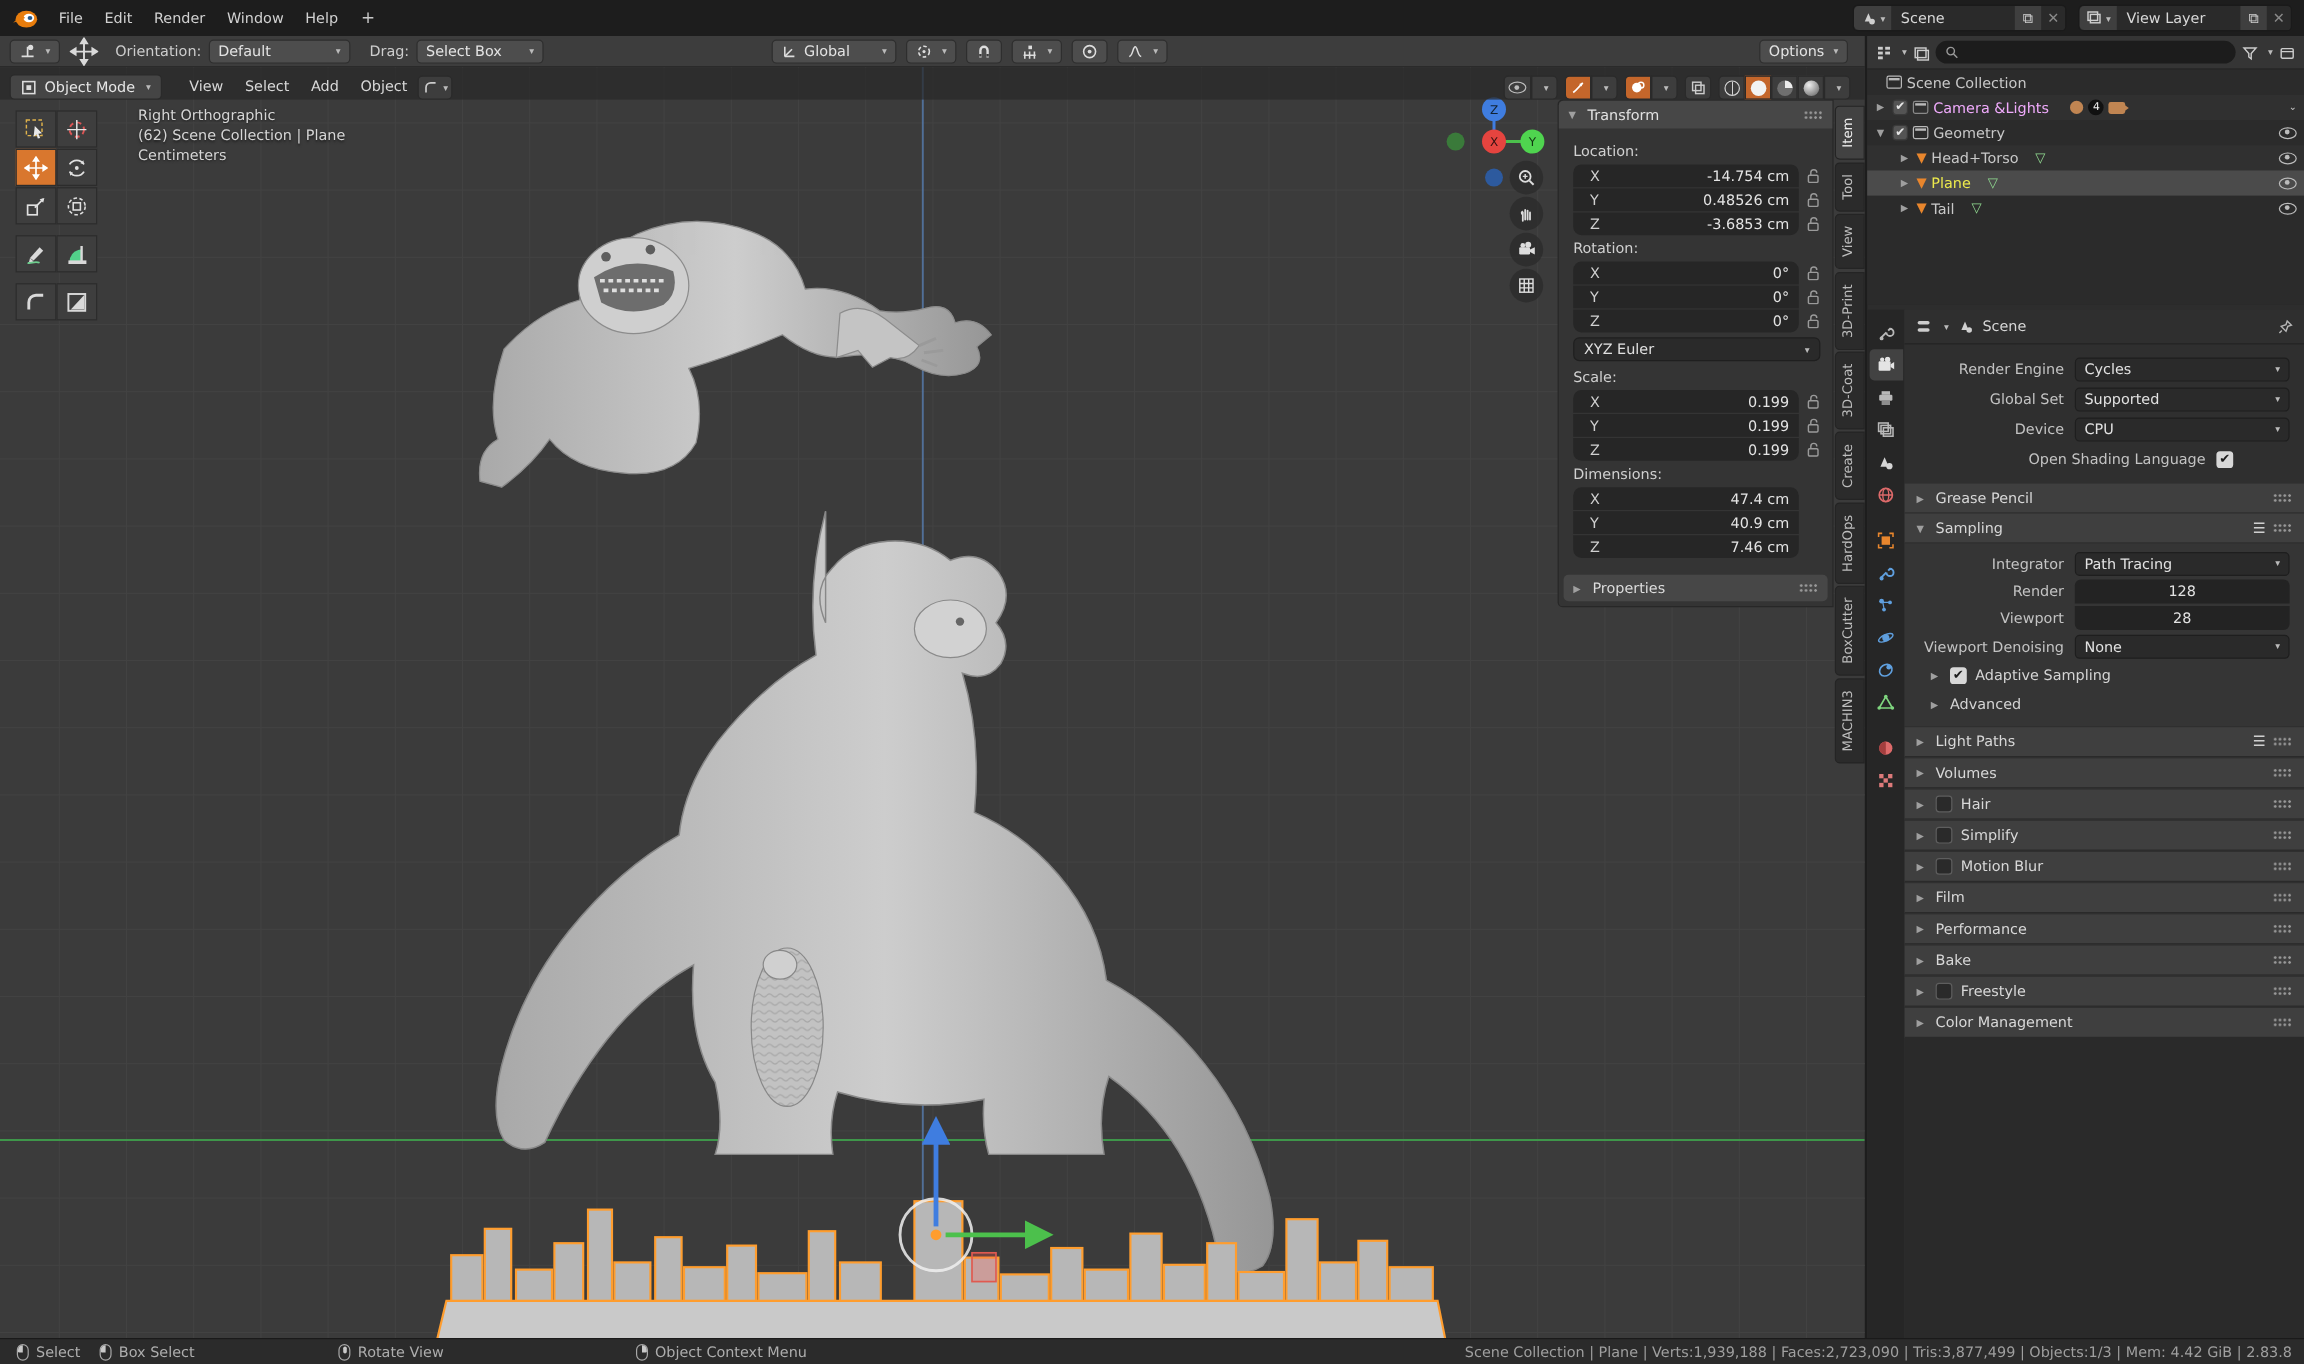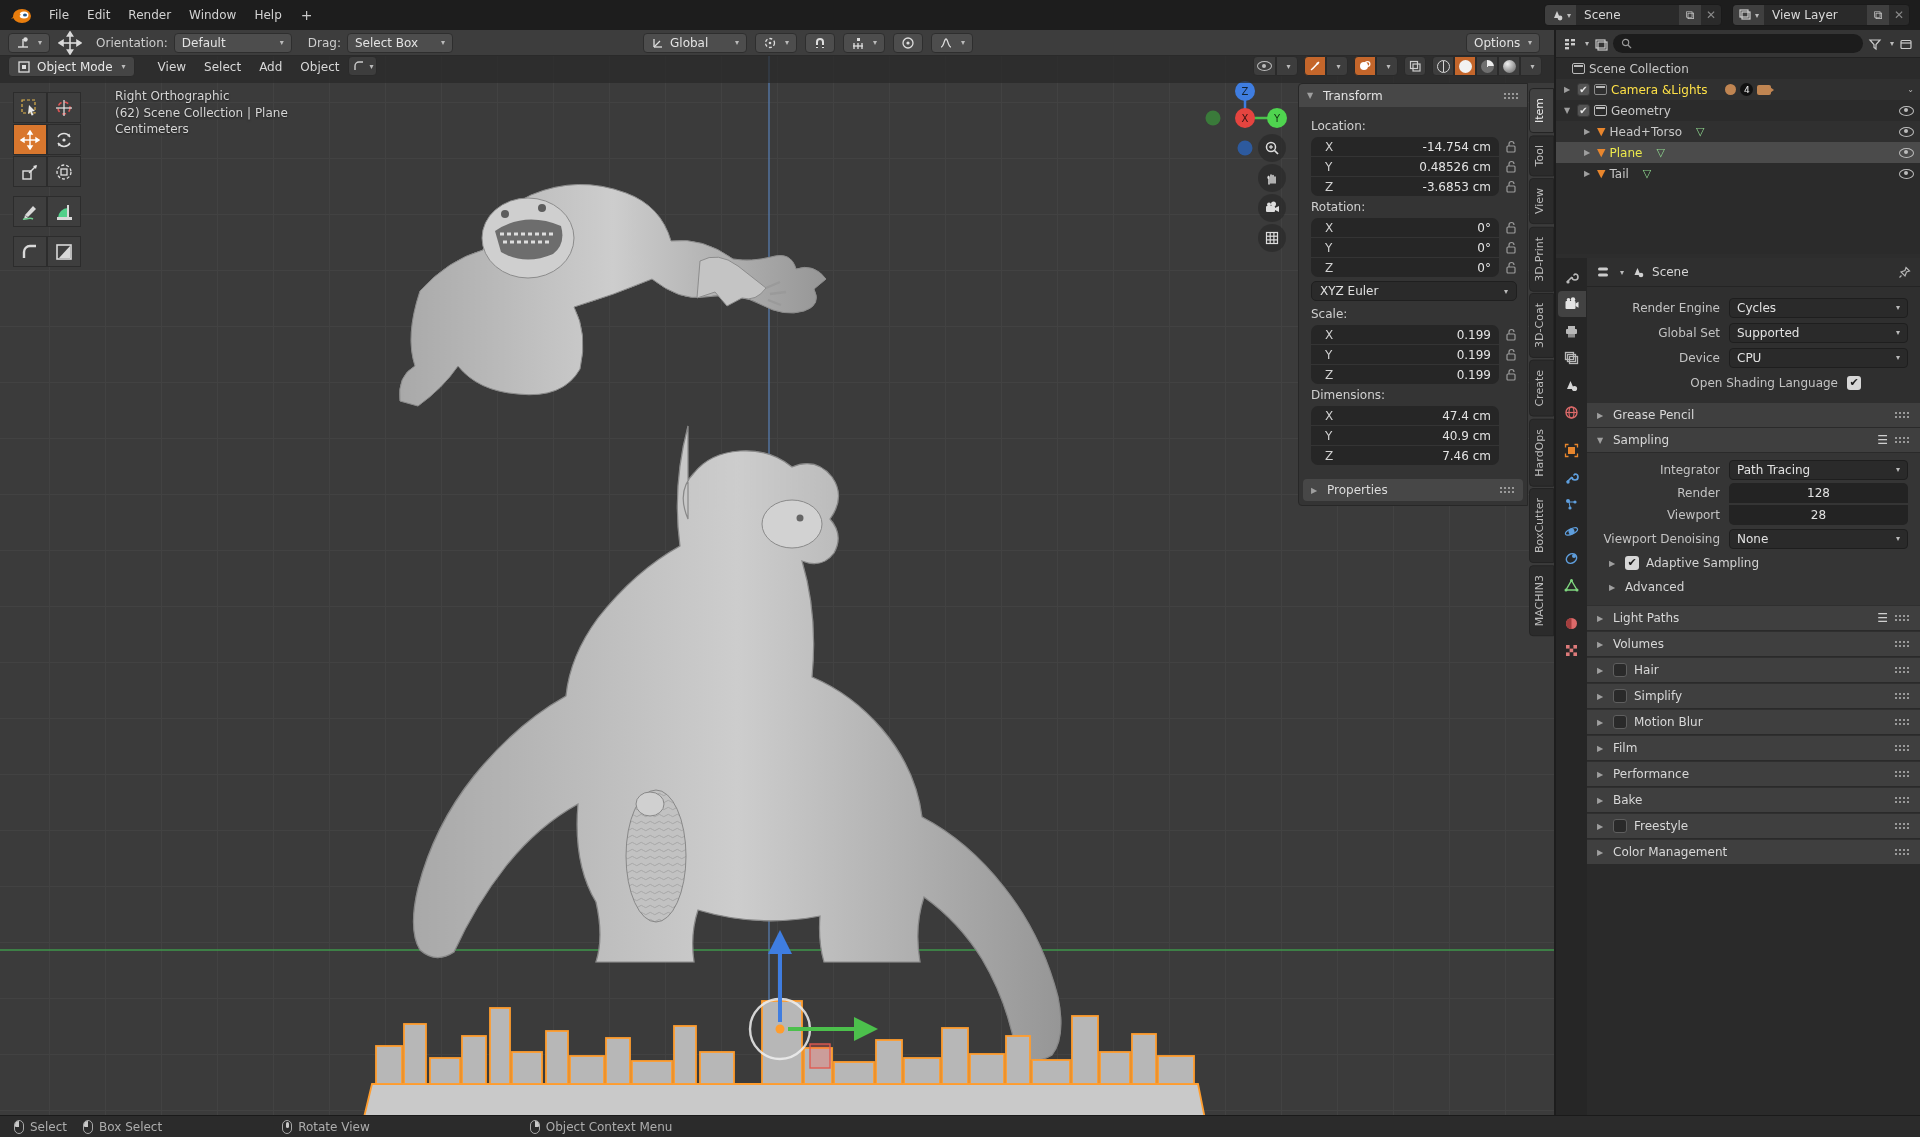--- a/index.html
+++ b/index.html
@@ -36,21 +36,21 @@
   .ts-label { color:#cdcdcd; margin:0 6px; }
   .icon12 { width:14px; height:14px; }
 
   
   .viewport { position:absolute; left:0; top:56px; width:1554px; height:1059px;
     background-color:#3b3b3b;
     background-image:linear-gradient(#424242 1px, transparent 1px),
                      linear-gradient(90deg,#424242 1px, transparent 1px);
     background-size:56px 56px; background-position:-7px -10px; overflow:hidden; }
   .vp-header { position:absolute; left:0; top:0; width:100%; height:27px;
-    background:rgba(40,40,40,.72); display:flex; align-items:flex-start; z-index:30; }
+    background:rgba(40,40,40,.72); display:flex; align-items:flex-end; z-index:30; }
   .vp-menu { padding:4px 9px; color:#d8d8d8; }
   .mode-dd { background:#454545; border:1px solid #2a2a2a; border-radius:4px; height:21px;
     display:flex; align-items:center; gap:6px; padding:0 8px; margin-left:8px; color:#e6e6e6; }
   .vp-header-right { margin-left:auto; display:flex; align-items:center; gap:6px; margin-right:12px; }
   .hbtn { height:20px; min-width:22px; background:#3d3d3d; border:1px solid #2a2a2a;
     display:flex; align-items:center; justify-content:center; color:#d5d5d5; padding:0 3px; }
   .hgroup { display:flex; }
   .hgroup .hbtn:first-child { border-radius:4px 0 0 4px; }
   .hgroup .hbtn:last-child { border-radius:0 4px 4px 0; }
   .hbtn.on { background:#c4662b; color:#fff; }
@@ -109,21 +109,21 @@
   .rightcol { position:absolute; left:1556px; top:30px; width:364px; height:1085px; background:#2d2d2d; }
   
   .outliner { position:absolute; left:0; top:0; width:364px; height:224px; background:#2b2b2b; }
   .ol-header { height:28px; background:#353535; display:flex; align-items:center;
     gap:5px; padding:0 7px; border-bottom:1px solid #222; }
   .ol-search { flex:1; background:#1c1c1c; border-radius:10px; height:19px; display:flex;
     align-items:center; padding:0 8px; color:#888; gap:5px; }
   .ol-row { height:21px; display:flex; align-items:center; padding:0 6px 0 8px; gap:4px; color:#c8c8c8; }
   .ol-row.shade { background:#303030; }
   .ol-row.selected { background:#4b4b4b; }
-  .ol-label.dim { color:#fde047; }
+  .ol-label.dim { color:#f0abfc; }
   .ol-label.activeobj { color:#ece94c; }
   .ol-indent1 { width:16px; }
   .cbox { width:13px; height:13px; background:#545454; border:1px solid #3a3a3a; border-radius:3px;
     color:#e8e8e8; font-size:10px; line-height:11px; text-align:center; }
   .coll-icon { width:13px; height:11px; border:1.3px solid #b9b9b9; border-radius:2px; position:relative; }
   .coll-icon::before { content:''; position:absolute; left:1px; right:1px; top:1px; height:2px; background:#b9b9b9; }
   .mesh-tri { color:#e8862d; font-size:11px; }
   .mesh-data { color:#8fd78f; font-size:11px; }
   .eye { width:15px; height:10px; border:1.3px solid #bcbcbc; border-radius:50%; position:relative; margin-left:auto; }
   .eye::before { content:''; position:absolute; left:4px; top:1.8px; width:4px; height:4px;
@@ -1182,15 +1182,16 @@
       <span>Box Select</span>
     </div>
     <div class="sb-item" style="margin-left:120px">
       <div class="mouse middle"></div>
       <span>Rotate View</span>
     </div>
     <div class="sb-item" style="margin-left:160px">
       <div class="mouse right"></div>
       <span>Object Context Menu</span>
     </div>
+    <div class="sb-stats">Scene Collection | Plane | Verts:1,939,188 | Faces:2,723,090 | Tris:3,877,499 | Objects:1/3 | Mem: 4.42 GiB | 2.83.8</div>
   </div>
 
 </div>
 
 </body></html>

